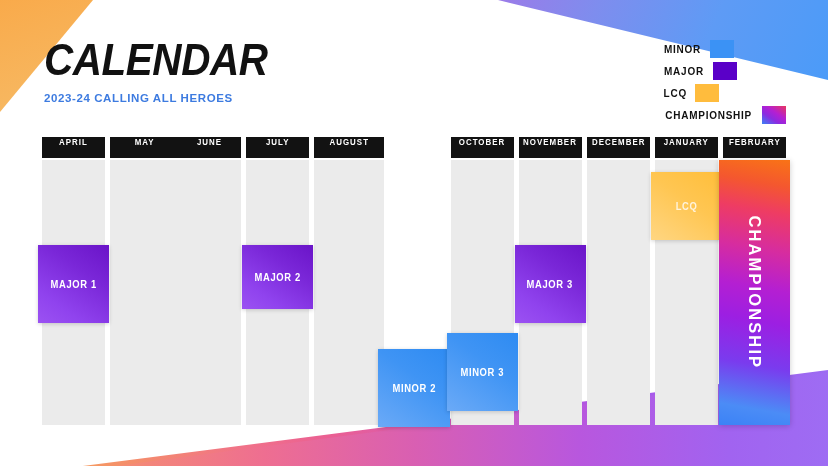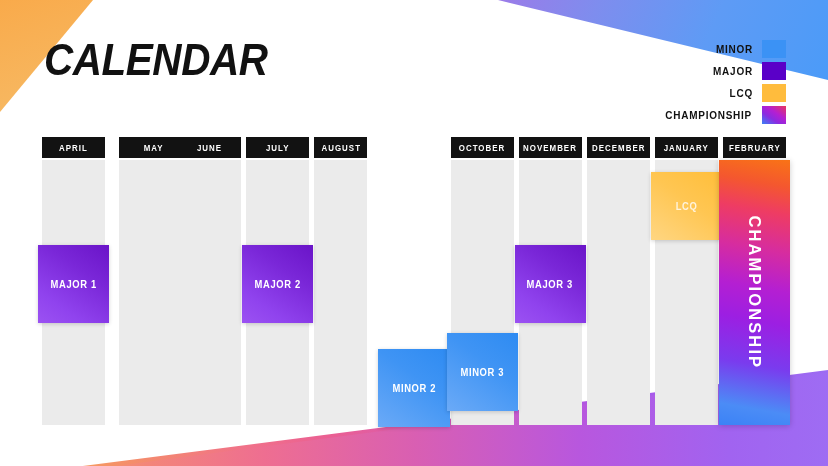--- a/index.html
+++ b/index.html
@@ -95,21 +95,20 @@
   .legend {
     position: absolute;
     right: 42px; top: 40px;
     display: flex;
     flex-direction: column;
     gap: 4px;
   }
   .legend-row {
     display: flex;
     align-items: center;
-    justify-content: flex-end;
     gap: 8px;
     height: 18px;
   }
   .legend-label {
     font-family: "Liberation Sans", sans-serif;
     font-size: 10.5px;
     font-weight: bold;
     letter-spacing: 0.8px;
     color: #111111;
     white-space: nowrap;
@@ -140,21 +139,21 @@
     bottom: 0;
     background: #EBEBEB;
   }
   .col-head {
     position: absolute;
     left: 0; right: 0;
     top: 0;
     height: 21px;
     background: #121212;
     display: flex;
-    align-items: center;
+    align-items: flex-start;
     justify-content: center;
   }
   .col-head span {
     font-family: "Liberation Sans", sans-serif;
     font-size: 8.5px;
     font-weight: bold;
     letter-spacing: 1.1px;
     color: #ffffff;
     transform: scaleX(0.93);
     white-space: nowrap;
@@ -224,20 +223,21 @@
 
 <div id="stage">
 
   <div class="wedge-tl"></div>
   <div class="wedge-tr"></div>
   <div class="wedge-bottom"></div>
   <div class="wedge-bottom2"></div>
 
   <div class="title-block">
     <div class="title">CALENDAR</div>
+    <div class="subtitle">2023-24 CALLING ALL HEROES</div>
   </div>
 
   <div class="legend" id="legend">
       <div class="legend-row">
         <div class="legend-label">MINOR</div>
         <div class="legend-swatch" style="background: rgb(59, 146, 245);"></div>
       </div>
       <div class="legend-row">
         <div class="legend-label">MAJOR</div>
         <div class="legend-swatch" style="background: rgb(90, 0, 200);"></div>
@@ -252,39 +252,39 @@
       </div>
     </div>
 
   <div id="grid">
       <div class="col" style="left: 0px; width: 63.0909px;">
         <div class="col-body"></div>
         <div class="col-head">
           <span>APRIL</span>
         </div>
       </div>
-      <div class="col" style="left: 68.0909px; width: 70px; margin-left: 9px;">
+      <div class="col" style="left: 68.0909px; width: 70px;">
         <div class="col-body"></div>
         <div class="col-head">
           <span>MAY</span>
         </div>
       </div>
       <div class="col" style="left: 136.182px; width: 63.0909px;">
         <div class="col-body"></div>
         <div class="col-head">
           <span>JUNE</span>
         </div>
       </div>
       <div class="col" style="left: 204.273px; width: 63.0909px;">
         <div class="col-body"></div>
         <div class="col-head">
           <span>JULY</span>
         </div>
       </div>
-      <div class="col" style="left: 272.364px; width: 53px;">
+      <div class="col" style="left: 272.364px; width: 70px;">
         <div class="col-body"></div>
         <div class="col-head">
           <span>AUGUST</span>
         </div>
       </div>
       <div class="col" style="left: 408.545px; width: 63.0909px;">
         <div class="col-body"></div>
         <div class="col-head">
           <span>OCTOBER</span>
         </div>
@@ -309,21 +309,21 @@
       </div>
       <div class="col" style="left: 680.909px; width: 63.0909px;">
         <div class="col-body"></div>
         <div class="col-head">
           <span>FEBRUARY</span>
         </div>
       </div>
       <div class="event event-major" style="left: -4px; width: 71.0909px; top: 108px; height: 78px;">
         <span>MAJOR 1</span>
       </div>
-      <div class="event event-major" style="left: 200.273px; width: 71.0909px; top: 108px; height: 78px;">
+      <div class="event event-major" style="left: 200.273px; width: 71.0909px; top: 108px; height: 64px;">
         <span>MAJOR 2</span>
       </div>
       <div class="event event-minor" style="left: 336.455px; width: 71.0909px; top: 212px; height: 78px; align-items: center;">
         <span>MINOR 2</span>
       </div>
       <div class="event event-minor" style="left: 404.545px; width: 71.0909px; top: 196px; height: 78px;">
         <span>MINOR 3</span>
       </div>
       <div class="event event-major" style="left: 472.636px; width: 71.0909px; top: 108px; height: 78px;">
         <span>MAJOR 3</span>

